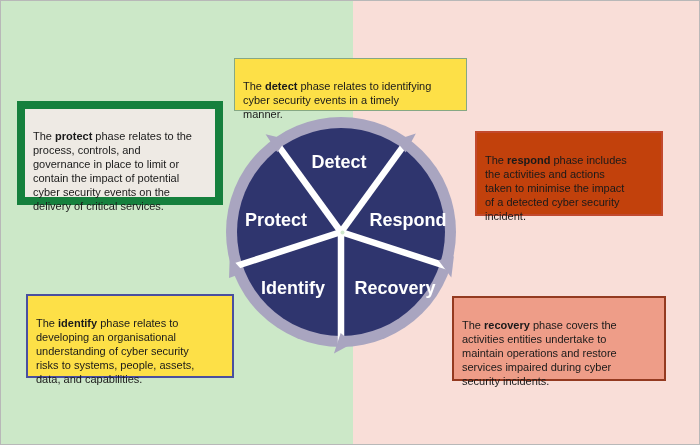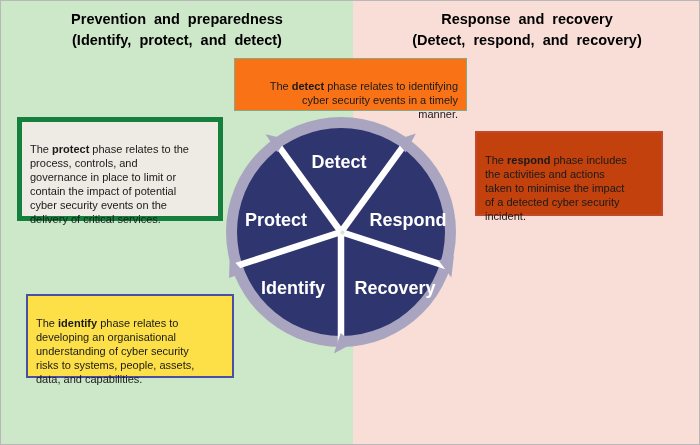--- a/index.html
+++ b/index.html
@@ -15,48 +15,40 @@
     position:absolute;top:8px;text-align:center;font-weight:bold;
     font-size:14.5px;line-height:21px;color:#000;word-spacing:4px;
   }
   #title-left{left:0;width:352px;}
   #title-right{left:352px;width:348px;}
   .callout{
     position:absolute;box-sizing:border-box;font-size:11px;line-height:14px;
     color:#1a1a1a;padding:6px 8px;white-space:pre-line;
   }
   .callout b{font-weight:bold;}
-  #box-detect  {left:233px;top:57px; width:233px;height:53px; background:#f97316;border:1px solid #86a884;text-align:right;}
-  #box-protect {left:16px; top:116px;width:206px;height:104px;background:#eeeae4;border:5px solid #15803d;}
+  #box-detect  {left:233px;top:57px; width:233px;height:53px; background:#fde047;border:1px solid #86a884;}
+  #box-protect {left:16px; top:100px;width:206px;height:104px;background:#eeeae4;border:8px solid #15803d;}
   #box-respond {left:474px;top:130px;width:188px;height:85px; background:#c2410c;border:2px solid #c2492e;}
   #box-identify{left:25px; top:293px;width:208px;height:84px; background:#fde047;border:2px solid #4a4f9f;}
   #box-recovery{left:451px;top:295px;width:214px;height:85px; background:#ee9d88;border:2px solid #943a20;}
   #wheel-svg{position:absolute;left:205px;top:98px;width:270px;height:268px;}
   .wheel-label{
     font-family:"Liberation Sans",sans-serif;font-weight:bold;font-size:18px;
     fill:#ffffff;text-anchor:middle;
   }
 </style>
 </head>
 <body>
 
 <div id="canvas">
 
   <div class="panel" id="panel-left"></div>
   <div class="panel" id="panel-right"></div>
 
-  <div class="half-title" id="title-left">
-    <div>Prevention and preparedness</div>
-    <div>(Identify, protect, and detect)</div>
-  </div>
 
-  <div class="half-title" id="title-right">
-    <div>Response and recovery</div>
-    <div>(Detect, respond, and recovery)</div>
-  </div>
 
   <div class="callout" id="box-detect">
     <span>The </span><b>detect</b><span> phase relates to identifying
 cyber security events in a timely
 manner.</span>
   </div>
 
   <div class="callout" id="box-protect">
     <span>The </span><b>protect</b><span> phase relates to the
 process, controls, and
@@ -75,20 +67,27 @@
   </div>
 
   <div class="callout" id="box-identify">
     <span>The </span><b>identify</b><span> phase relates to
 developing an organisational
 understanding of cyber security
 risks to systems, people, assets,
 data, and capabilities.</span>
   </div>
 
+  <div class="callout" id="box-recovery">
+    <span>The </span><b>recovery</b><span> phase covers the
+activities entities undertake to
+maintain operations and restore
+services impaired during cyber
+security incidents.</span>
+  </div>
 
   <svg id="wheel-svg" viewBox="205 98 270 268" aria-hidden="true">
 
     <circle cx="340" cy="231" r="115" fill="#a9a5c0"></circle>
 
     <circle cx="340" cy="231" r="104" fill="#2f356e"></circle>
 
     <g stroke="#ffffff" stroke-width="6.5" stroke-linecap="butt">
       <line x1="340" y1="231" x2="273.6" y2="139.6"></line>
       <line x1="340" y1="231" x2="406.4" y2="139.6"></line>

